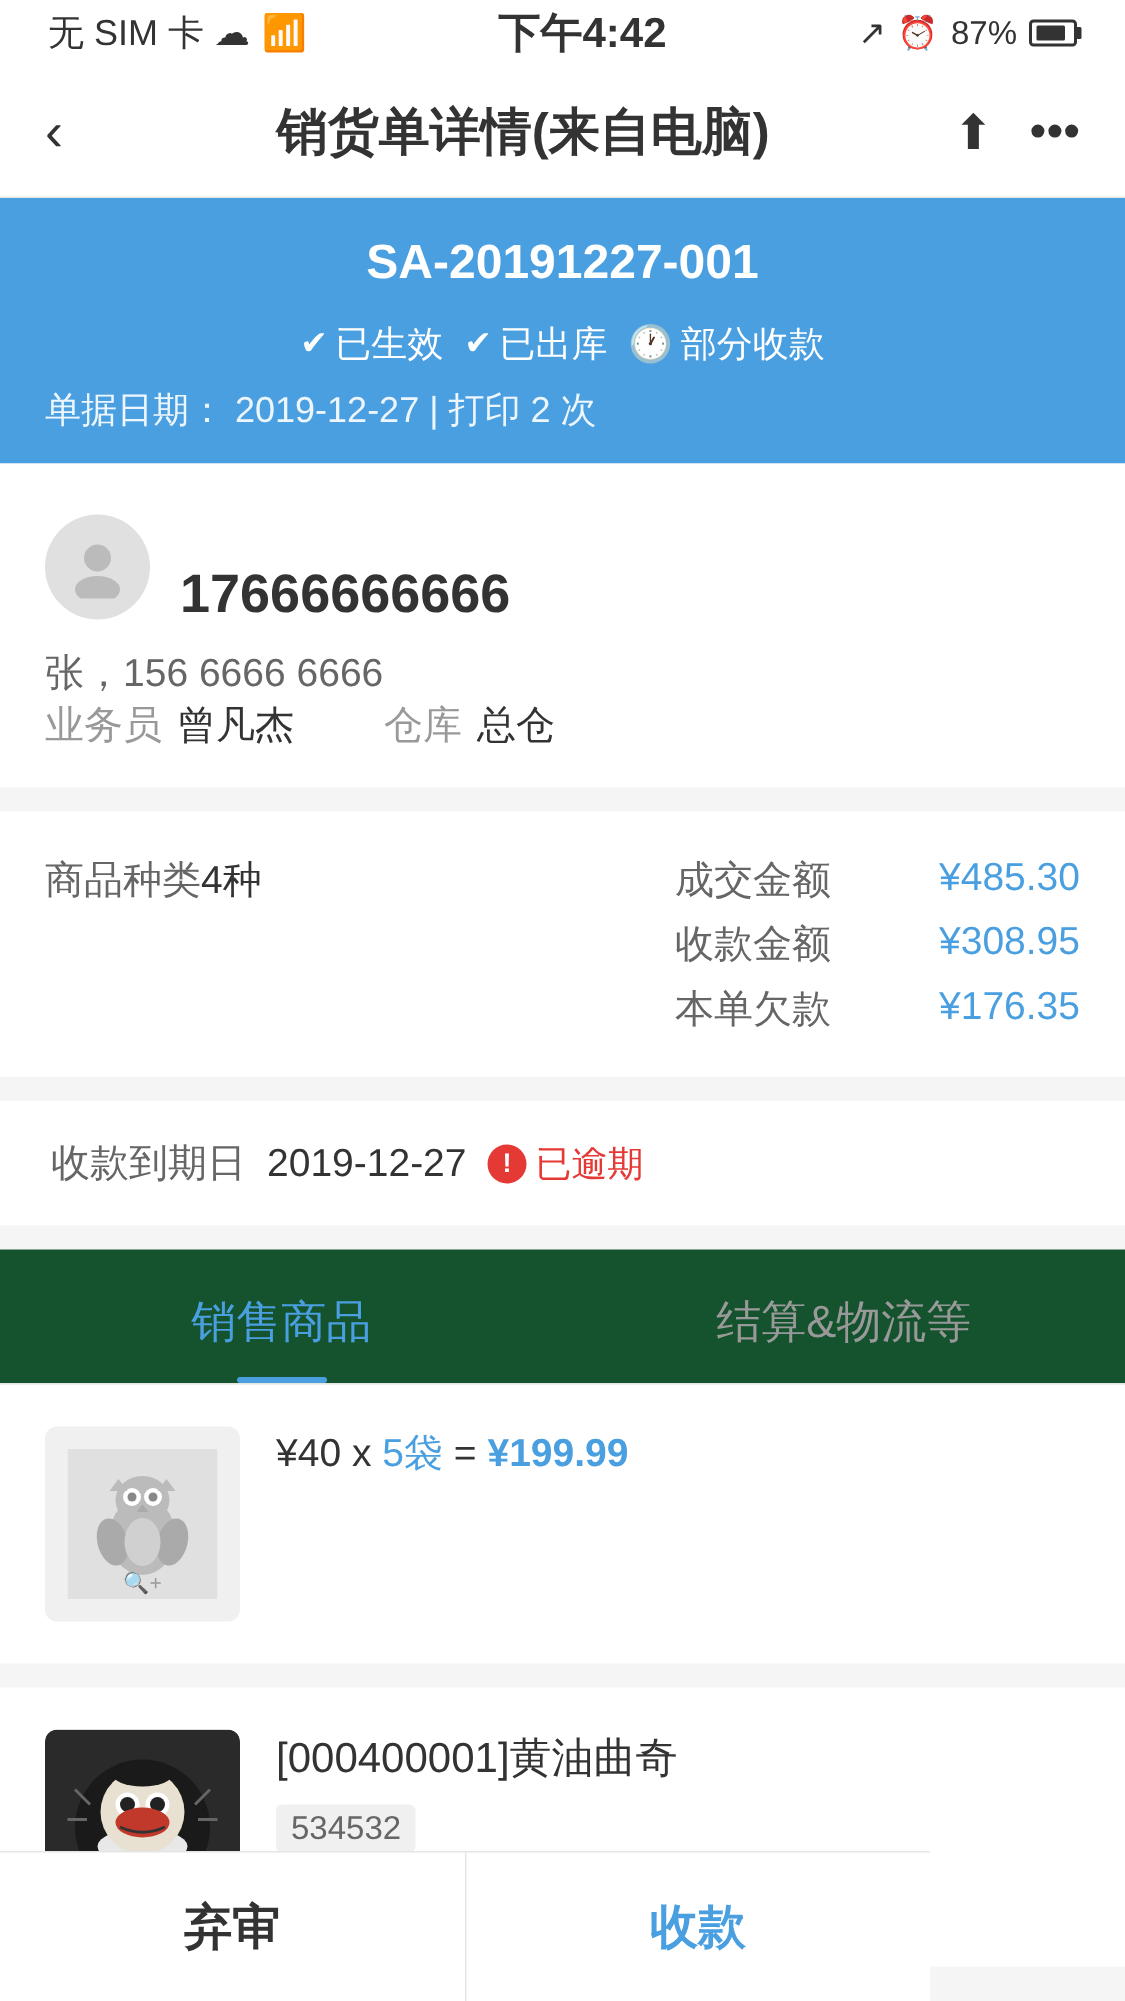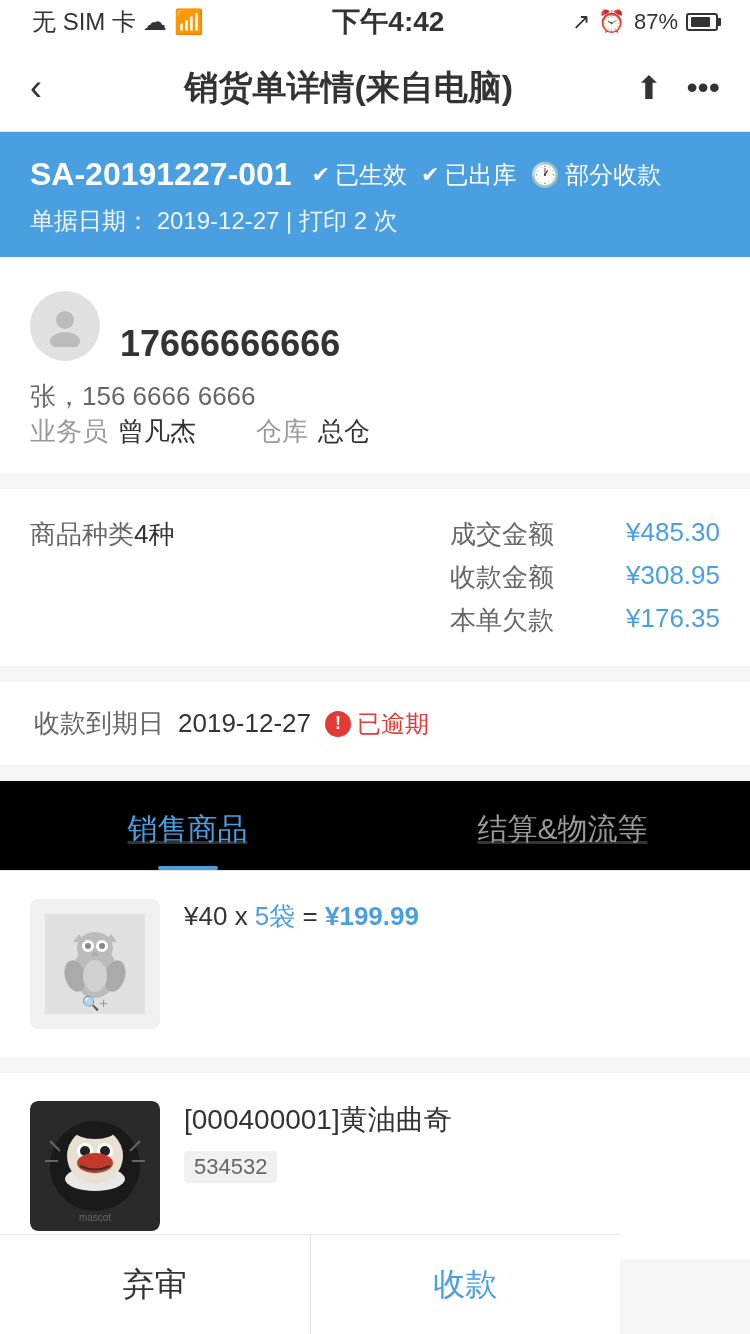--- a/index.html
+++ b/index.html
@@ -78,20 +78,21 @@
     .order-header {
       background: #4A9FE0;
       padding: 24px 30px 20px;
       color: #fff;
     }
     .order-id-row {
       display: flex;
       align-items: center;
       gap: 20px;
       margin-bottom: 12px;
+      flex-direction: column;
     }
     .order-id {
       font-size: 32px;
       font-weight: 700;
       color: #fff;
     }
     .status-badges {
       display: flex;
       align-items: center;
       gap: 14px;
@@ -205,23 +206,22 @@
       color: #fff;
       display: flex;
       align-items: center;
       justify-content: center;
       font-size: 18px;
       font-weight: 700;
     }
 
     
     .tabs-section {
-      background: #000000;
+      background: #14532d;
       border-bottom: 1px solid #e5e5e5;
-      text-decoration: underline;
     }
     .tabs-row {
       display: flex;
     }
     .tab-item {
       flex: 1;
       text-align: center;
       padding: 28px 0 20px;
       font-size: 30px;
       color: #999;
@@ -283,20 +283,21 @@
     
     .action-bar {
       position: fixed;
       bottom: 0;
       left: 0;
       width: 620px;
       height: 100px;
       background: #fff;
       border-top: 1px solid #e5e5e5;
       display: flex;
+      font-weight: bold;
     }
     .action-btn {
       flex: 1;
       display: flex;
       align-items: center;
       justify-content: center;
       font-size: 32px;
       cursor: pointer;
     }
     .action-btn.cancel { color: #333; border-right: 1px solid #e5e5e5; }

